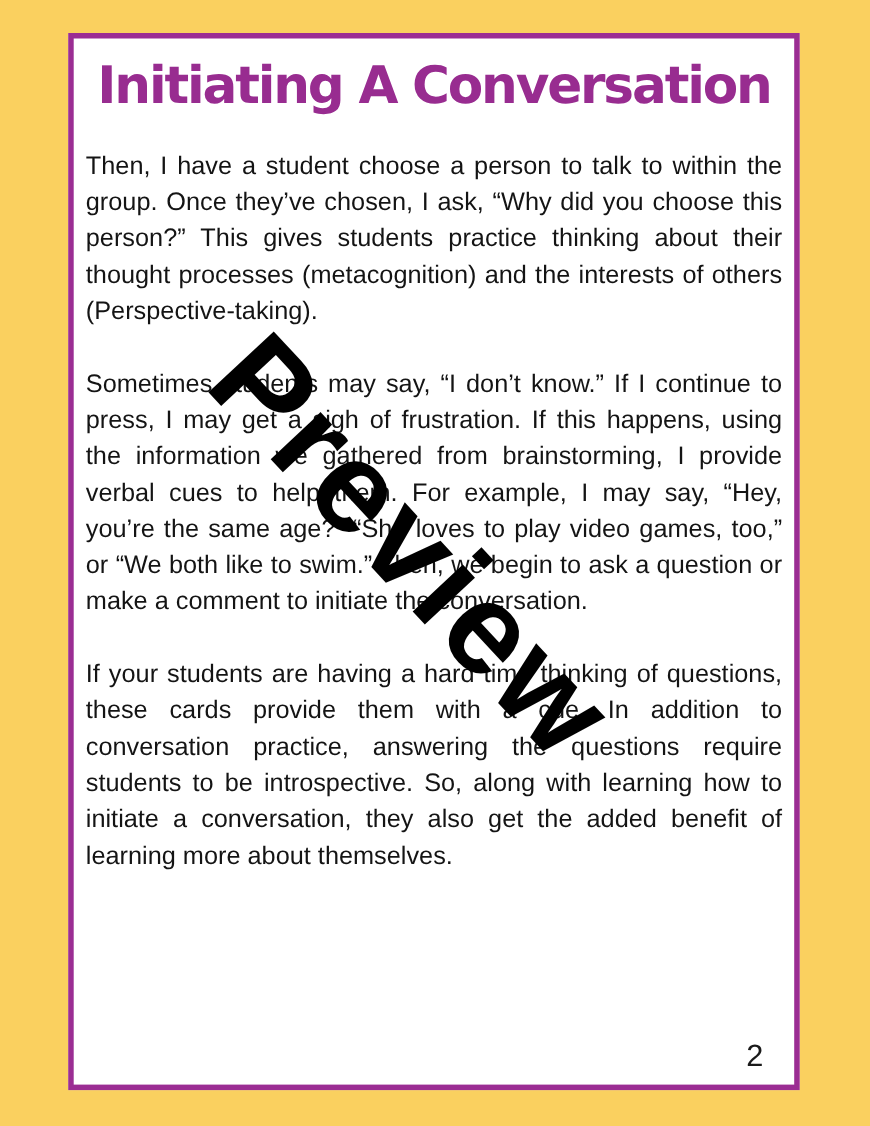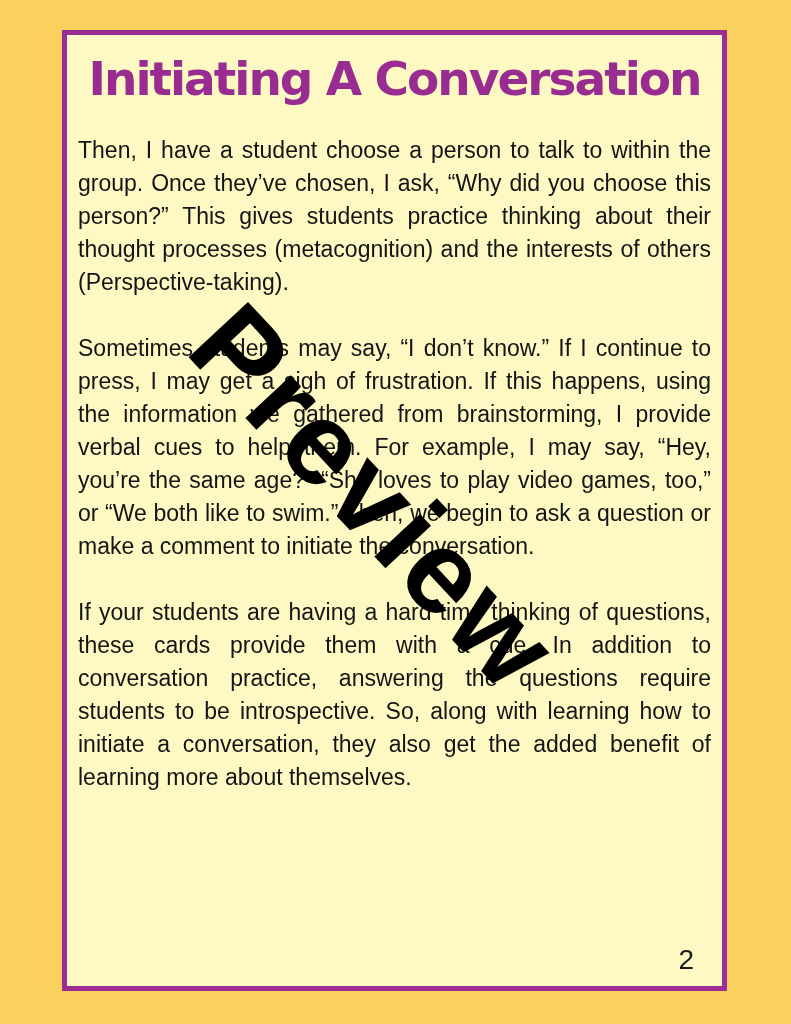--- a/index.html
+++ b/index.html
@@ -14,21 +14,21 @@
     overflow: hidden;
     font-family: "Liberation Sans", sans-serif;
   }
   .page {
     position: absolute;
     left: 62px;
     top: 30px;
     width: 665px;
     height: 961px;
     box-sizing: border-box;
-    background: #fef9c3;
+    background: #ffffff;
     border: 5px solid #9B2D93;
     overflow: hidden;
   }
   .page-title {
     margin: 16px 10px 0 10px;
     text-align: center;
     color: #982C90;
     font-family: "DejaVu Sans", sans-serif;
     font-weight: bold;
     font-size: 47px;

